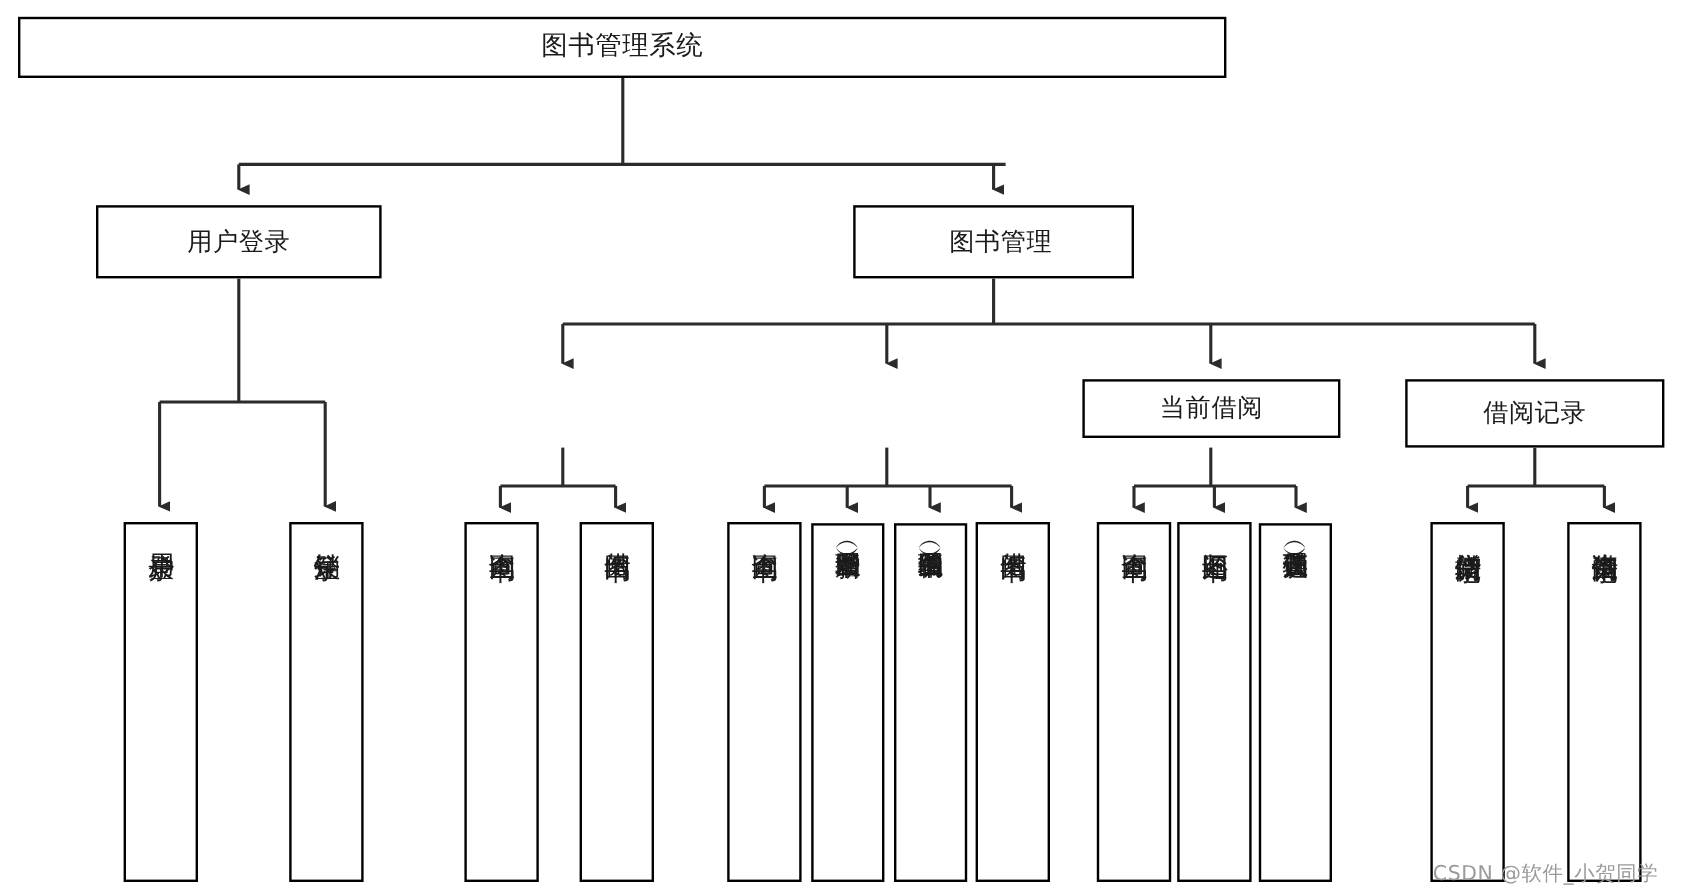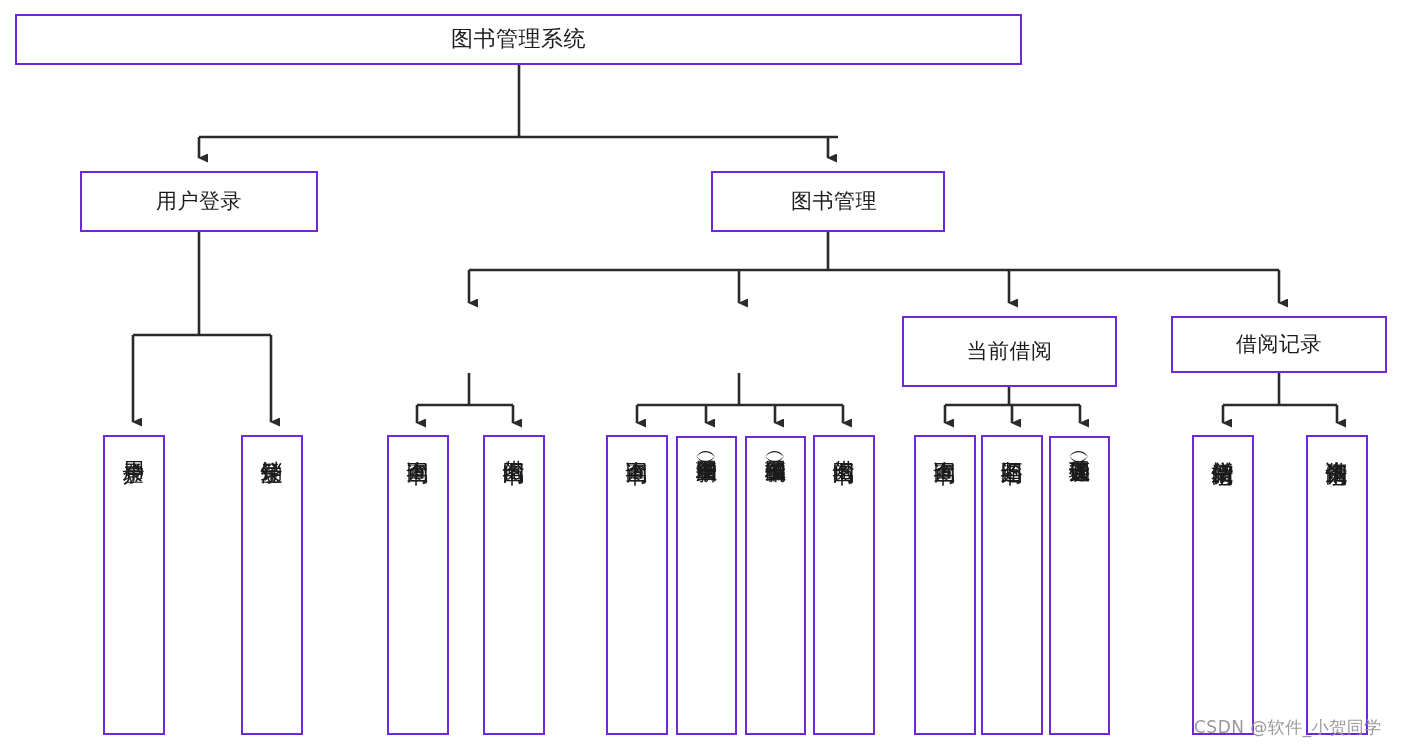--- a/index.html
+++ b/index.html
@@ -23,21 +23,21 @@
     left: 0;
     top: 0;
     width: 1405px;
     height: 747px;
     pointer-events: none;
   }
   .node {
     position: absolute;
     box-sizing: border-box;
     background: #ffffff;
-    border: 2px solid #6d28d9;
+    border: 2px solid #000000;
     display: flex;
     align-items: center;
     justify-content: center;
     color: #1b1b1b;
   }
   .node .node-label {
     display: block;
     text-align: center;
     line-height: 1.12;
     white-space: nowrap;
@@ -134,21 +134,21 @@
     <span class="node-label">图书管理系统</span>
   </div>
 
   <div class="node horiz" style="left:80px; top:171px; width:238px; height:61px;">
     <span class="node-label">用户登录</span>
   </div>
   <div class="node horiz" style="left:711px; top:171px; width:234px; height:61px;padding-left:12px;">
     <span class="node-label">图书管理</span>
   </div>
 
-  <div class="node horiz" style="left:902px; top:316px; width:215px; height:71px;">
+  <div class="node horiz" style="left:902px; top:316px; width:215px; height:49px;">
     <span class="node-label">当前借阅</span>
   </div>
   <div class="node horiz" style="left:1171px; top:316px; width:216px; height:57px;">
     <span class="node-label">借阅记录</span>
   </div>
 
   <div class="node vert" style="left:103px; top:435px; width:62px; height:300px;">
     <span class="node-label">用户登录</span>
   </div>
   <div class="node vert" style="left:241px; top:435px; width:62px; height:300px;">

